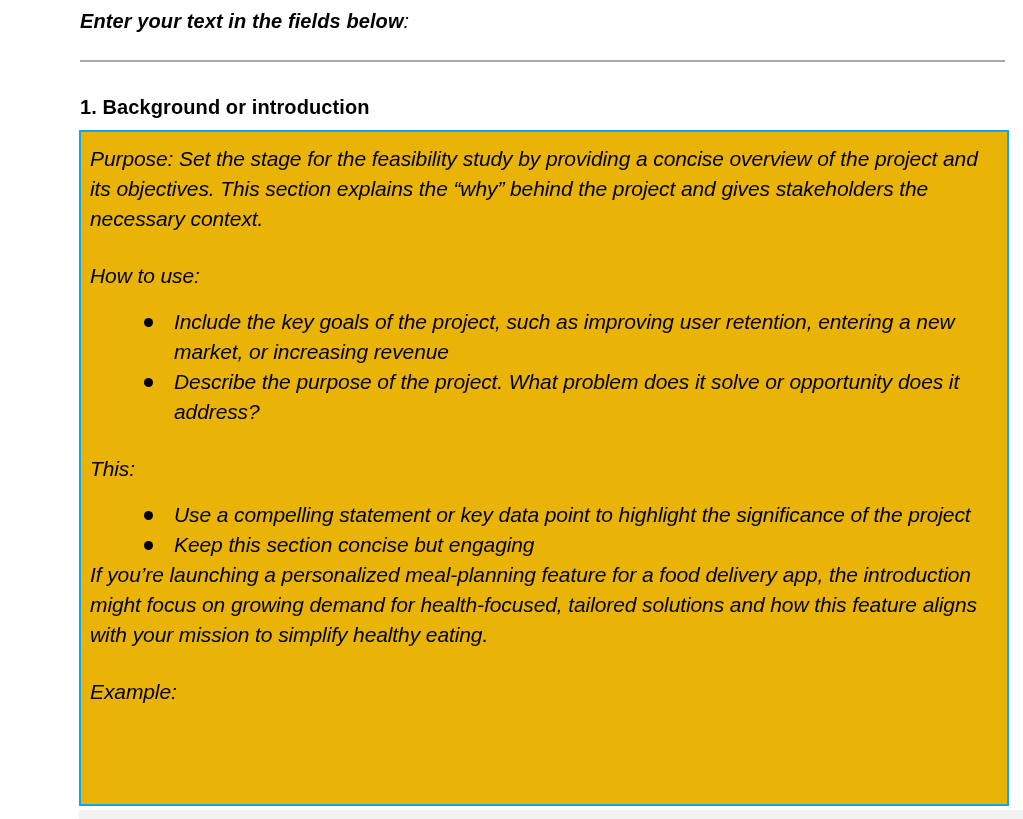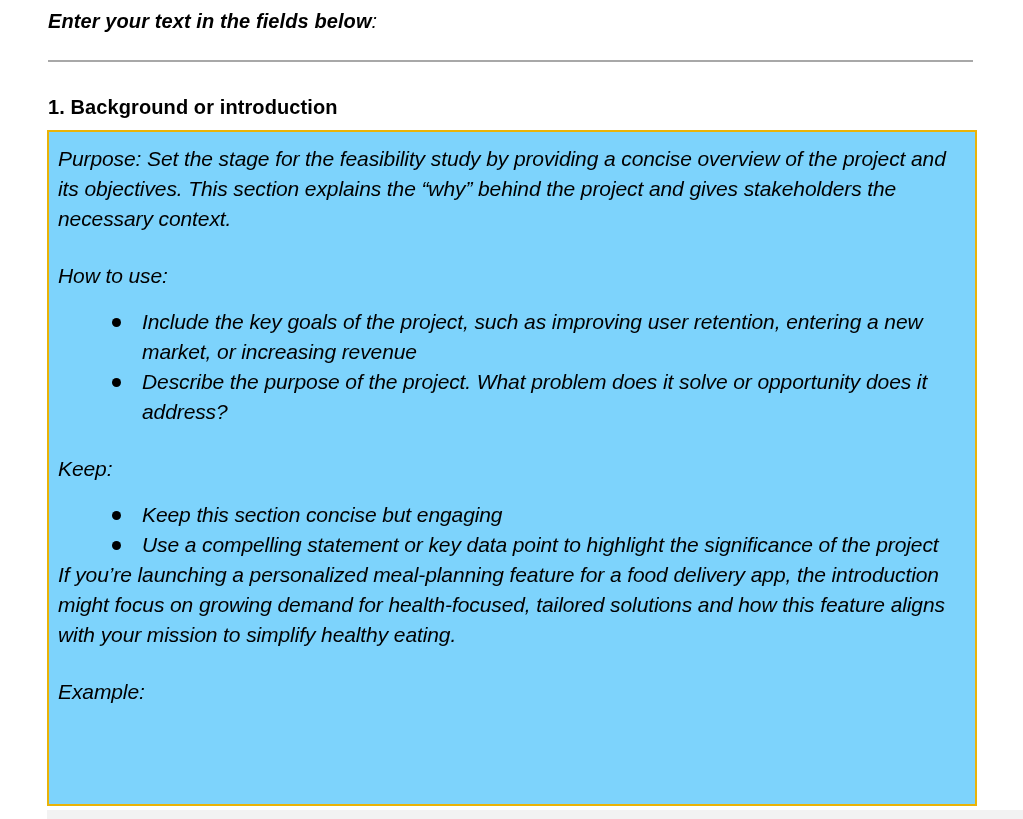--- a/index.html
+++ b/index.html
@@ -15,20 +15,21 @@
     color: #000000;
     -webkit-font-smoothing: antialiased;
   }
 
   .page {
     position: relative;
     width: 989px;
     height: 819px;
     background: #ffffff;
     box-sizing: border-box;
+    margin-left: 32px;
   }
 
   
   .instruction {
     position: absolute;
     left: 48px;
     top: 10px;
     font-size: 20px;
     font-weight: bold;
     font-style: italic;
@@ -63,22 +64,22 @@
     white-space: nowrap;
   }
 
   
   .field-box {
     position: absolute;
     left: 47px;
     top: 130px;
     width: 930px;
     height: 676px;
-    border: 2px solid #eab308;
-    background: #7dd3fc;
+    border: 2px solid #0ea5e9;
+    background: #eab308;
     box-sizing: border-box;
     overflow: hidden;
   }
 
   .field-inner {
     position: absolute;
     left: 9px;
     top: 12px;
     right: 8px;
   }
@@ -165,30 +166,30 @@
         <li>
           <span class="dot"></span>
           <span>Include the key goals of the project, such as improving user retention, entering a new market, or increasing revenue</span>
         </li>
         <li>
           <span class="dot"></span>
           <span>Describe the purpose of the project. What problem does it solve or opportunity does it address?</span>
         </li>
       </ul>
 
-      <p class="para gap-before">Keep:</p>
+      <p class="para gap-before">This:</p>
 
       <ul class="bullets">
         <li>
           <span class="dot"></span>
+          <span>Use a compelling statement or key data point to highlight the significance of the project</span>
+        </li>
+        <li>
+          <span class="dot"></span>
           <span>Keep this section concise but engaging</span>
-        </li>
-        <li>
-          <span class="dot"></span>
-          <span>Use a compelling statement or key data point to highlight the significance of the project</span>
         </li>
       </ul>
 
       <p class="para tight"> If you’re launching a personalized meal-planning feature for a food delivery app, the introduction might focus on growing demand for health-focused, tailored solutions and how this feature aligns with your mission to simplify healthy eating.</p>
 
       <p class="para gap-before">Example:</p>
 
     </div>
   </div>
 

